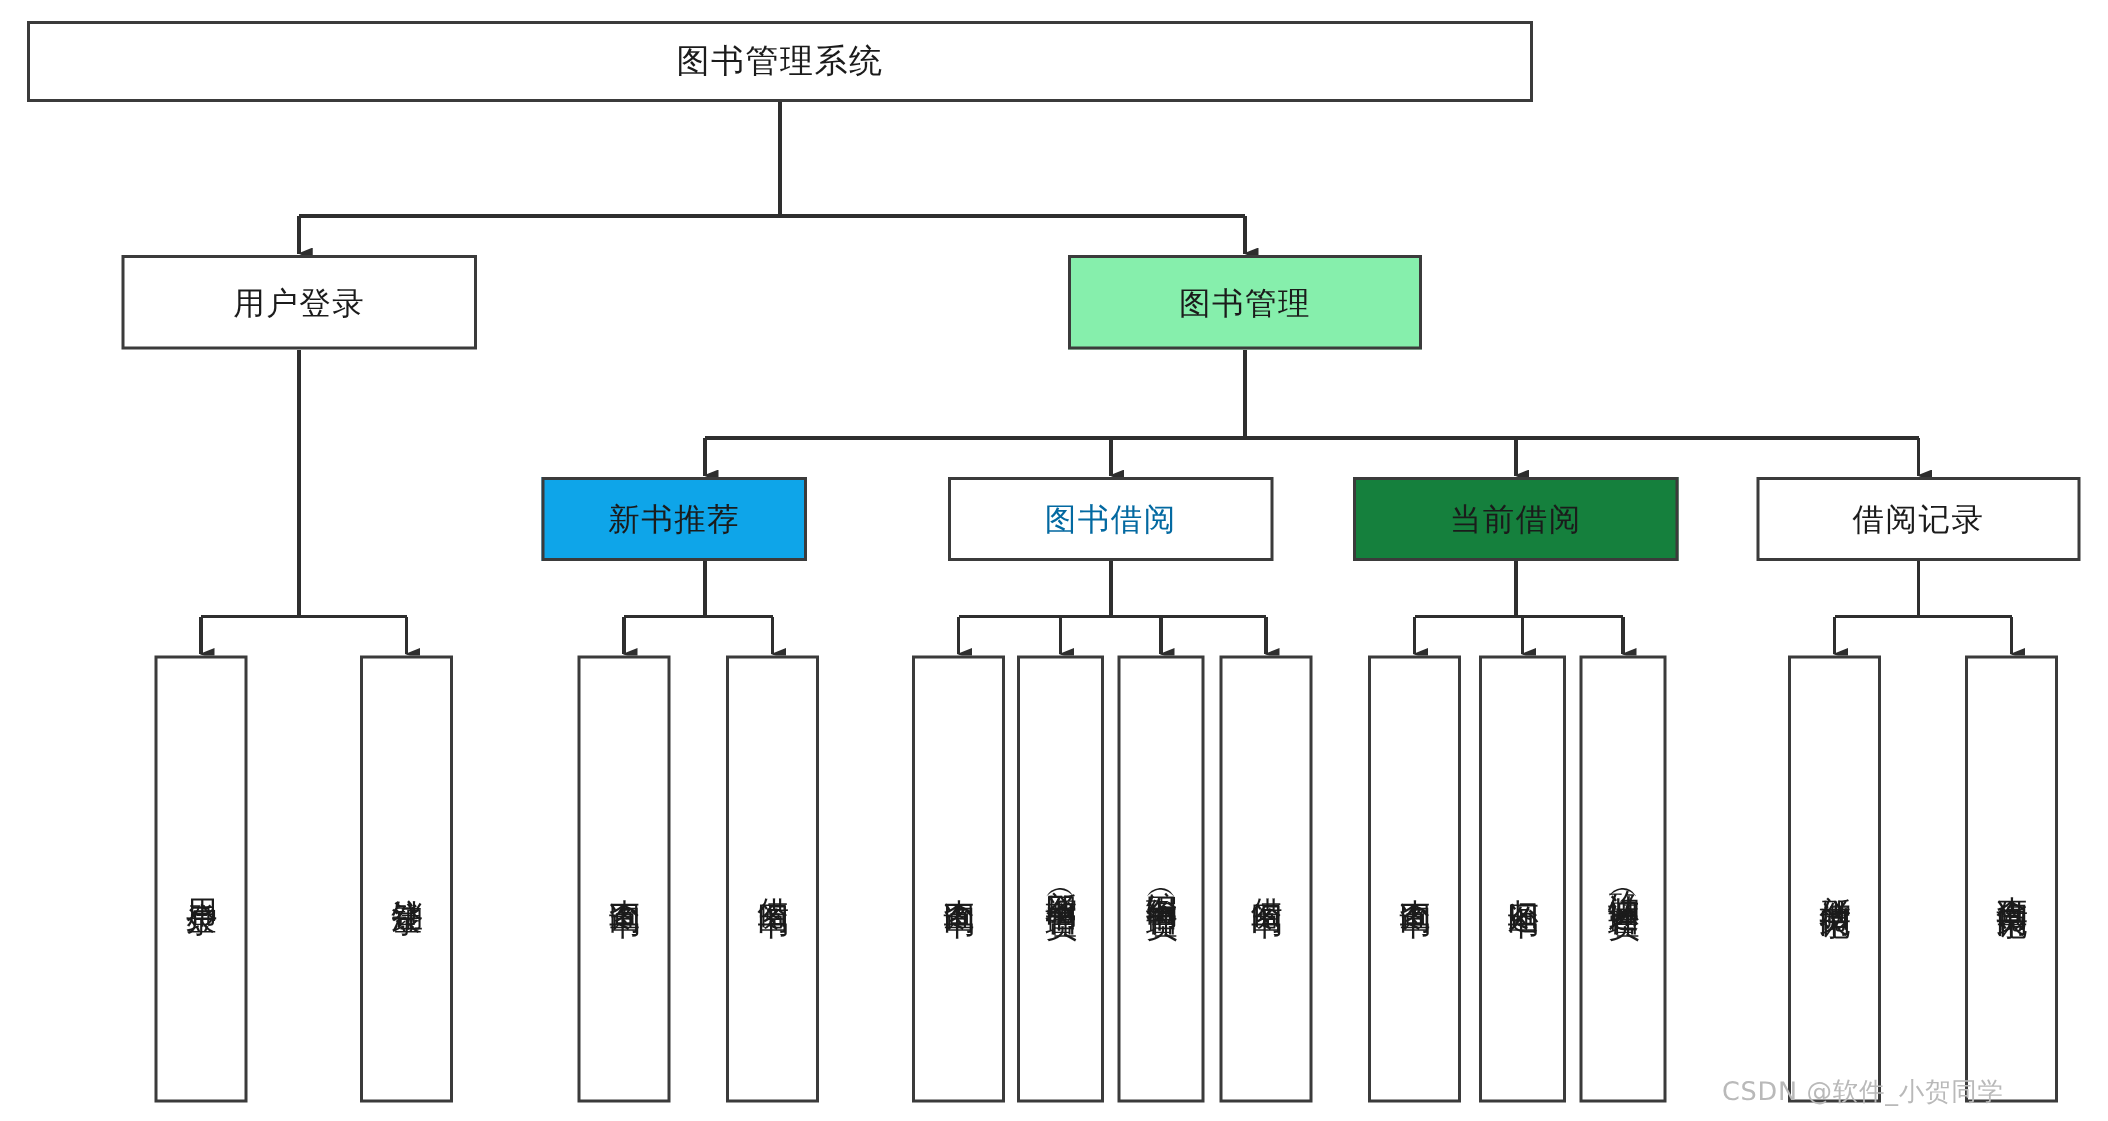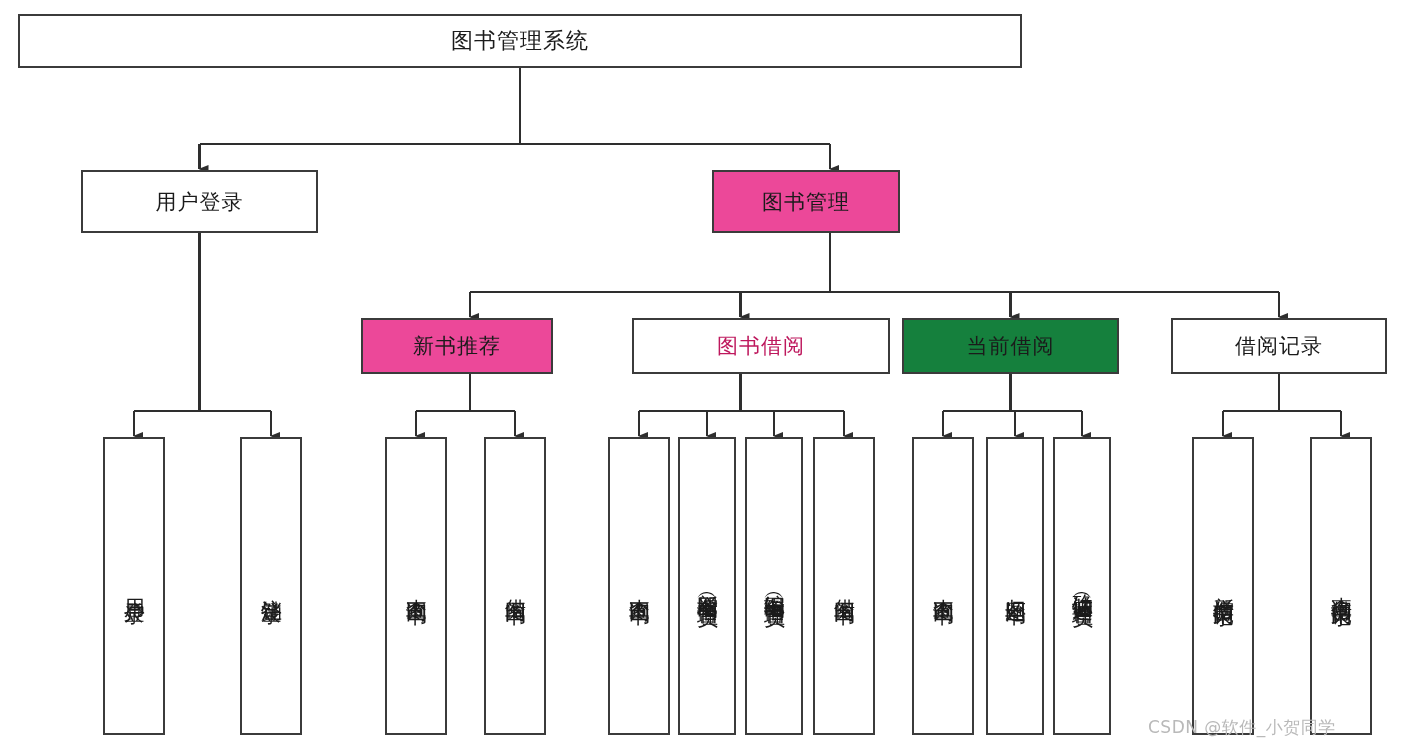--- a/index.html
+++ b/index.html
@@ -81,27 +81,27 @@
       <line x1="1223" y1="411" x2="1223" y2="436" stroke="#2e2e2e" stroke-width="2.6" shape-rendering="crispEdges" marker-end="url(#arrow)"></line>
       <line x1="1341" y1="411" x2="1341" y2="436" stroke="#2e2e2e" stroke-width="2.6" shape-rendering="crispEdges" marker-end="url(#arrow)"></line>
     </svg>
   <div id="node-layer">
       <div class="node-box level0" style="left: 18px; top: 14px; width: 1004px; height: 54px; border-color: rgb(59, 59, 59); background: rgb(255, 255, 255); color: rgb(27, 27, 27);">
         <span class="h-label">图书管理系统</span>
       </div>
       <div class="node-box level1" style="left: 81px; top: 170px; width: 237px; height: 63px; border-color: rgb(59, 59, 59); background: rgb(255, 255, 255); color: rgb(27, 27, 27);">
         <span class="h-label">用户登录</span>
       </div>
-      <div class="node-box level1" style="left: 712px; top: 170px; width: 188px; height: 63px; border-color: rgb(59, 59, 59); background: #ec4899; color: rgb(27, 27, 27); justify-content: center;">
+      <div class="node-box level1" style="left: 712px; top: 170px; width: 236px; height: 63px; border-color: rgb(59, 59, 59); background: #86efac; color: rgb(27, 27, 27); justify-content: center;">
         <span class="h-label">图书管理</span>
       </div>
-      <div class="node-box level2" style="left: 361px; top: 318px; width: 192px; height: 56px; border-color: rgb(59, 59, 59); background: #ec4899; color: rgb(27, 27, 27);">
+      <div class="node-box level2" style="left: 361px; top: 318px; width: 177px; height: 56px; border-color: rgb(59, 59, 59); background: #0ea5e9; color: rgb(27, 27, 27);">
         <span class="h-label">新书推荐</span>
       </div>
-      <div class="node-box level2" style="left: 632px; top: 318px; width: 258px; height: 56px; border-color: rgb(59, 59, 59); background: rgb(255, 255, 255); color: #be185d;">
+      <div class="node-box level2" style="left: 632px; top: 318px; width: 217px; height: 56px; border-color: rgb(59, 59, 59); background: rgb(255, 255, 255); color: #0369a1;">
         <span class="h-label">图书借阅</span>
       </div>
       <div class="node-box level2" style="left: 902px; top: 318px; width: 217px; height: 56px; border-color: rgb(59, 59, 59); background: #15803d; color: rgb(27, 27, 27);">
         <span class="h-label">当前借阅</span>
       </div>
       <div class="node-box level2" style="left: 1171px; top: 318px; width: 216px; height: 56px; border-color: rgb(59, 59, 59); background: rgb(255, 255, 255); color: rgb(27, 27, 27);">
         <span class="h-label">借阅记录</span>
       </div>
       <div class="node-box level leaf" style="left: 103px; top: 437px; width: 62px; height: 298px; border-color: rgb(59, 59, 59); background: rgb(255, 255, 255); color: rgb(27, 27, 27);">
         <span class="leaf-label">用户登录</span>

